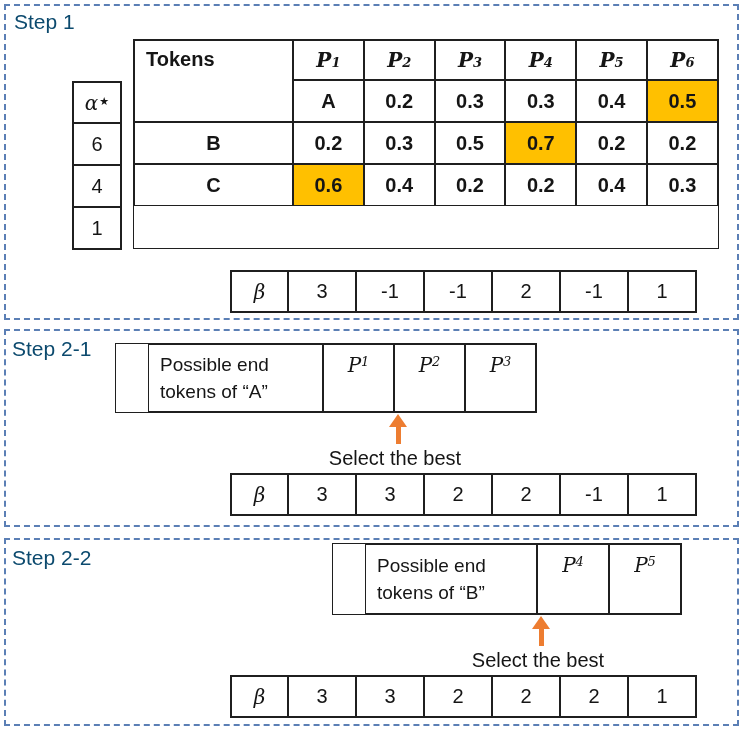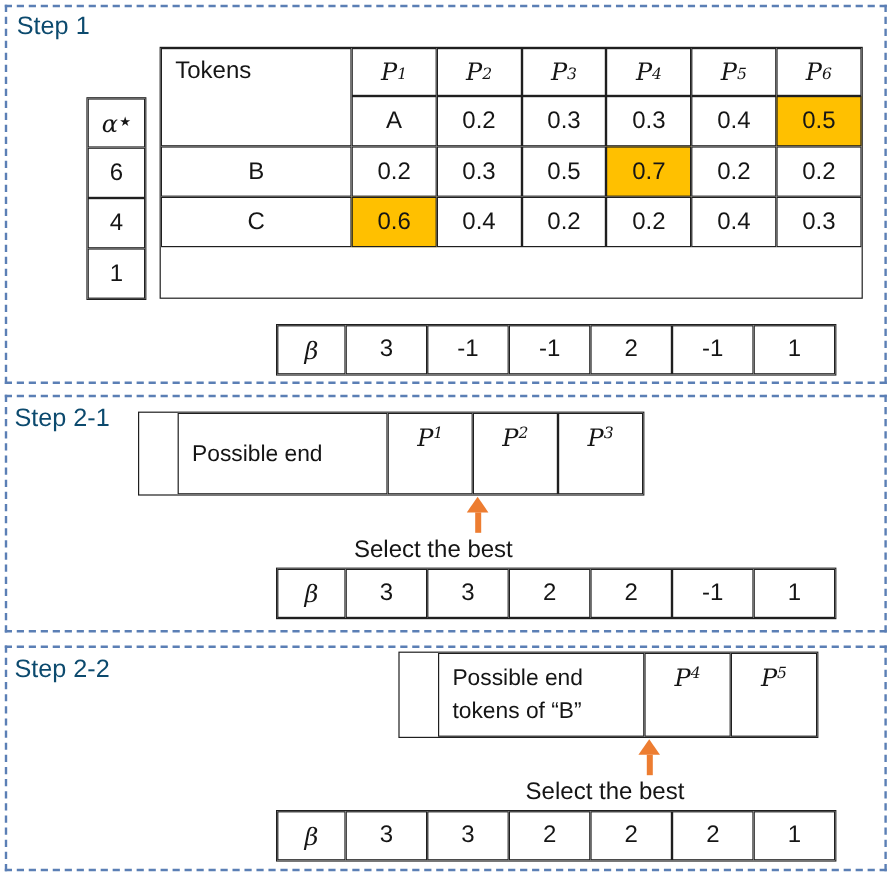--- a/index.html
+++ b/index.html
@@ -16,21 +16,21 @@
     border:1px solid var(--line,#1f1f1f); background:#fff; box-sizing:border-box;
     display:flex; align-items:center; justify-content:center;
     font-size:20px; overflow:hidden;
   }
   .hl { background:var(--hl,#FFC000); }
   .math { font-family:"DejaVu Serif","DejaVu Sans",serif; font-style:italic; }
   .math sub { font-size:13px; font-style:italic; line-height:1; transform:translateY(2px); }
   .star { font-style:normal; font-size:11px; margin-left:1px; transform:translateY(-1px); }
 
   
-  .main-table { left:133px; top:39px; grid-template-columns:159px repeat(6,70.8px); grid-template-rows:40px 42px 42px 42px 42px; }
+  .main-table { left:133px; top:39px; grid-template-columns:159px repeat(6,70.8px); grid-template-rows:40px 42px 42px 42px 42px;font-weight:bold; }
   .tokens-head { grid-column:1; grid-row:1 / span 2; align-items:flex-start; justify-content:flex-start; padding:7px 0 0 11px; }
   .prob-head { grid-column:2 / span 6; grid-row:1; }
 
   
   .alpha-col { left:72px; top:81px; grid-template-columns:48px; grid-template-rows:41px 42px 42px 42px; }
 
   
   .brow { position:absolute; display:flex; border:1px solid var(--line,#1f1f1f); background:#fff; }
   .bc { width:68px; height:41px; }
   .blab { width:57px; height:41px; }
@@ -43,21 +43,21 @@
   }
   .pcell { align-items:flex-start; padding-top:8px; }
 
   
   .arrow { position:absolute; width:20px; }
   .arrow .head { width:0; height:0; margin:0 auto;
     border-left:9px solid transparent; border-right:9px solid transparent;
     border-bottom:13px solid var(--arrow,#ED7D31); }
   .arrow .stem { width:5px; height:17px; margin:0 auto; background:var(--arrow,#ED7D31); }
 
-  .select-label { position:absolute; width:200px; font-size:20px; }
+  .select-label { position:absolute; width:200px; text-align:center; font-size:20px; }
 </style>
 </head>
 <body>
 
 <div class="dashed-box" style="left:4px;top:4px;width:731px;height:312px"></div>
 <div class="step-label" style="left:14px;top:10px">Step 1</div>
 
 <div class="t alpha-col">
   <div class="c math">
       <span>α</span>
@@ -129,20 +129,21 @@
   <div class="c bc">-1</div>
   <div class="c bc">1</div>
 </div>
 
 <div class="dashed-box" style="left:4px;top:329px;width:731px;height:194px"></div>
 <div class="step-label" style="left:12px;top:337px">Step 2-1</div>
 
 <div class="prow" style="left:115px;top:343px">
   <div class="c ptext" style="width:175px;height:68px">
     <span>Possible end</span>
+    <span>tokens of “A”</span>
   </div>
   <div class="c pcell math" style="width:71px;height:68px">
       <span>P</span>
       <sub>1</sub>
     </div>
   <div class="c pcell math" style="width:71px;height:68px">
       <span>P</span>
       <sub>2</sub>
     </div>
   <div class="c pcell math" style="width:71px;height:68px">

